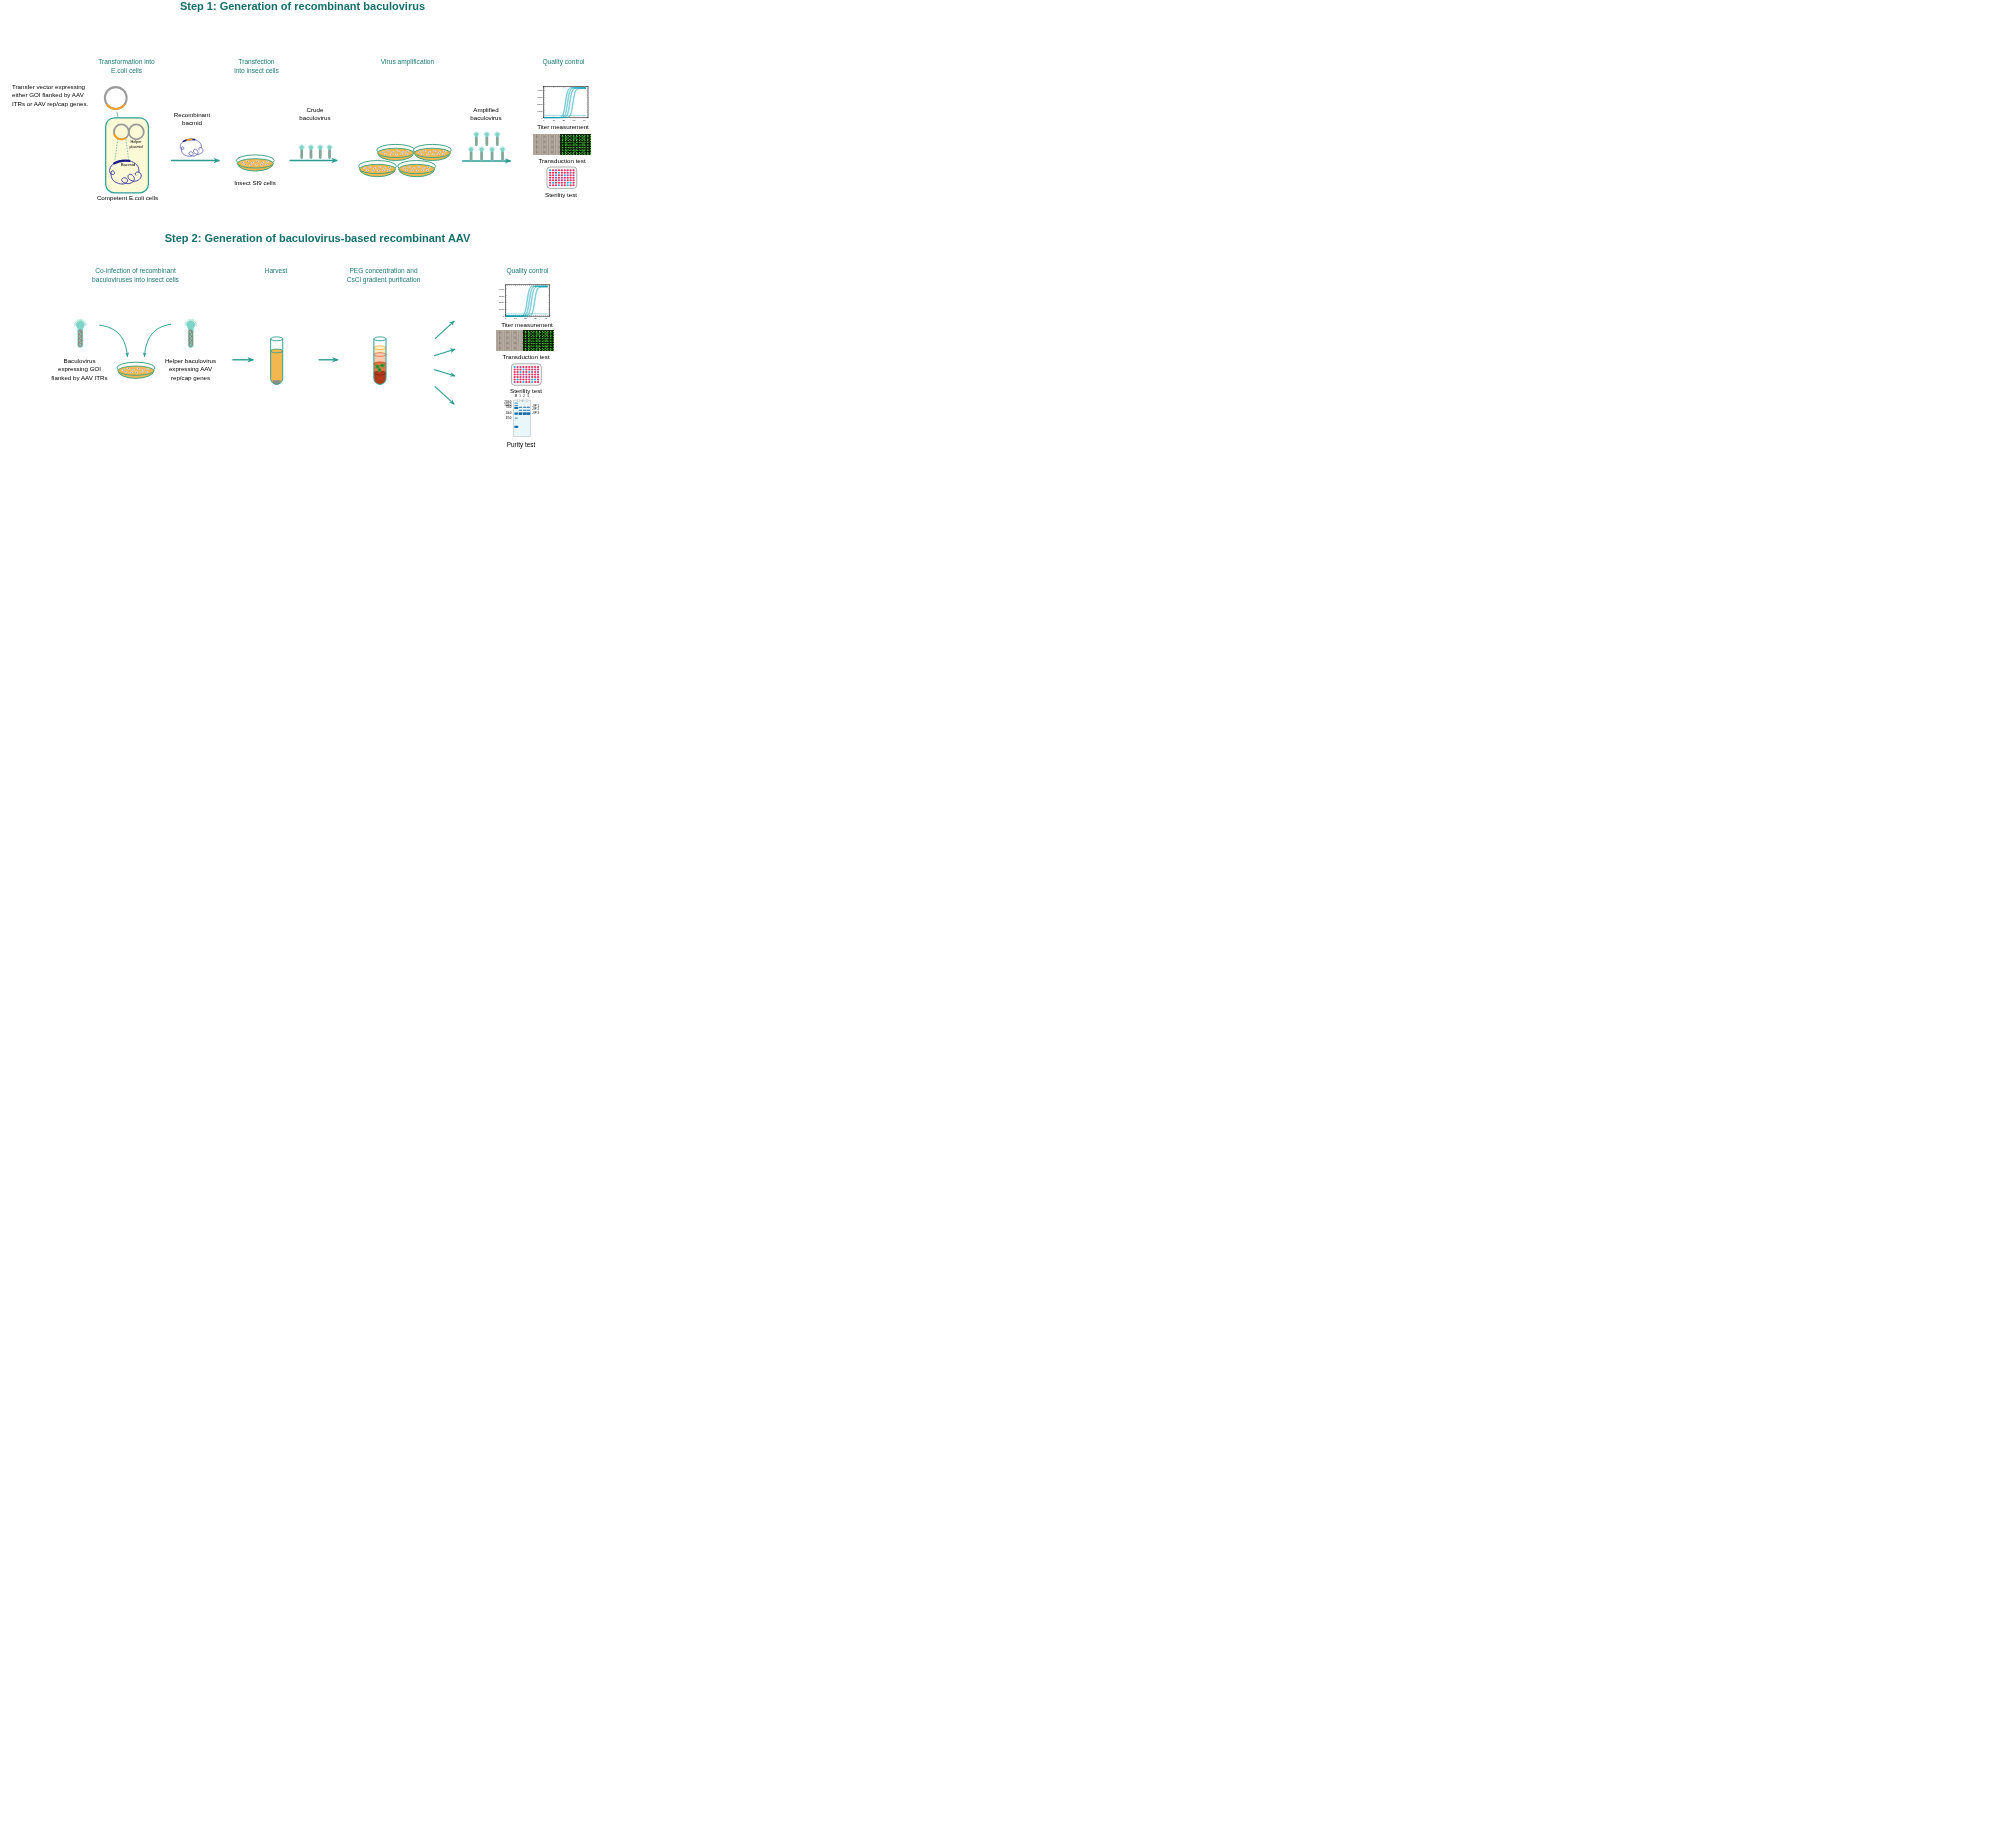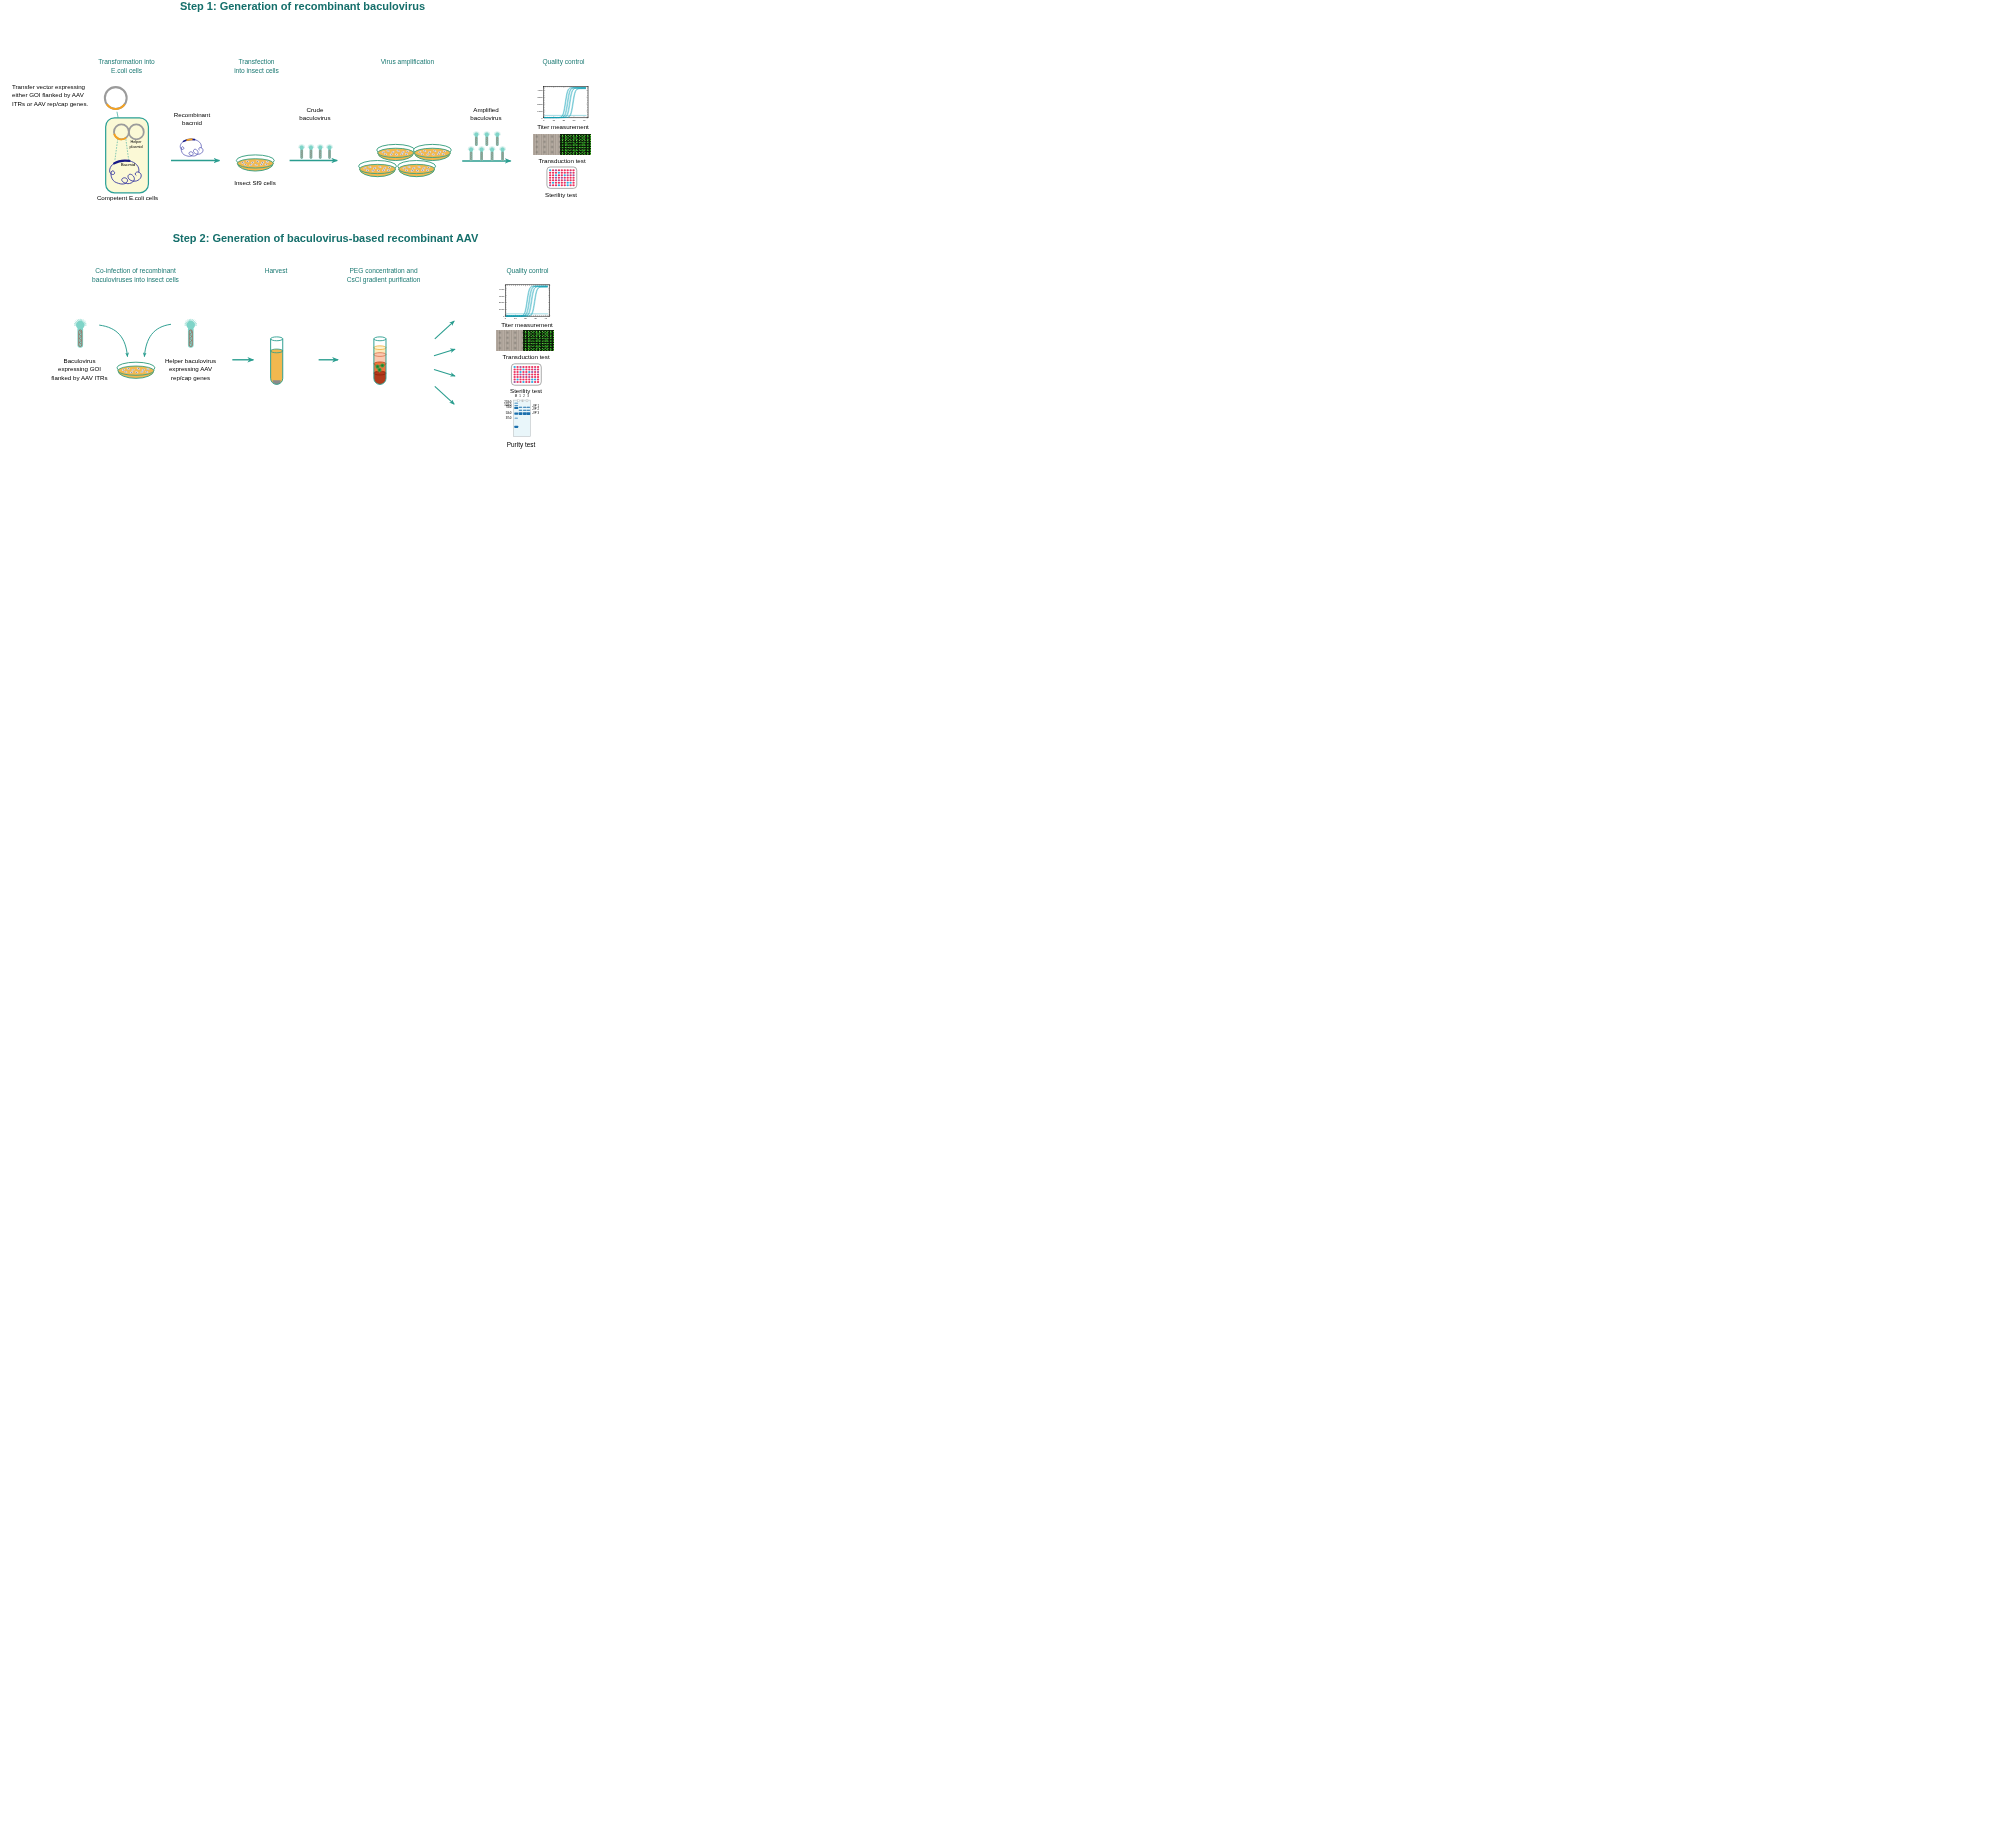--- a/index.html
+++ b/index.html
@@ -673,21 +673,21 @@
 baculovirus</div>
 
 <div class="t lbl c" style="left:535px;top:123px;width:56px;">Titer measurement</div>
 <div class="micro" style="left:533px;top:134px;width:59px;height:20.6px;">
   <div class="ph" style="width:27px;"></div>
   <div class="gfp" style="width:31px;"></div>
 </div>
 <div class="t lbl c" style="left:534px;top:157px;width:56px;">Transduction test</div>
 <div class="t lbl c" style="left:537px;top:191px;width:48px;">Sterility test</div>
 
-<div class="t title" style="left:32px;top:232px;width:587px;">Step 2: Generation of baculovirus-based recombinant AAV</div>
+<div class="t title" style="left:24px;top:232px;width:587px;">Step 2: Generation of baculovirus-based recombinant AAV</div>
 
 <div class="t h c teal" style="left:87px;top:267px;width:97px;">Co-infection of recombinant
 baculoviruses into insect cells</div>
 <div class="t h c teal" style="left:248px;top:267px;width:56px;">Harvest</div>
 <div class="t h c teal" style="left:333px;top:267px;width:101px;">PEG concentration and
 CsCl gradient purification</div>
 <div class="t h c teal" style="left:487px;top:267px;width:81px;">Quality control</div>
 
 <div class="t lbl c" style="left:43px;top:357px;width:73px;">Baculovirus
 expressing GOI

